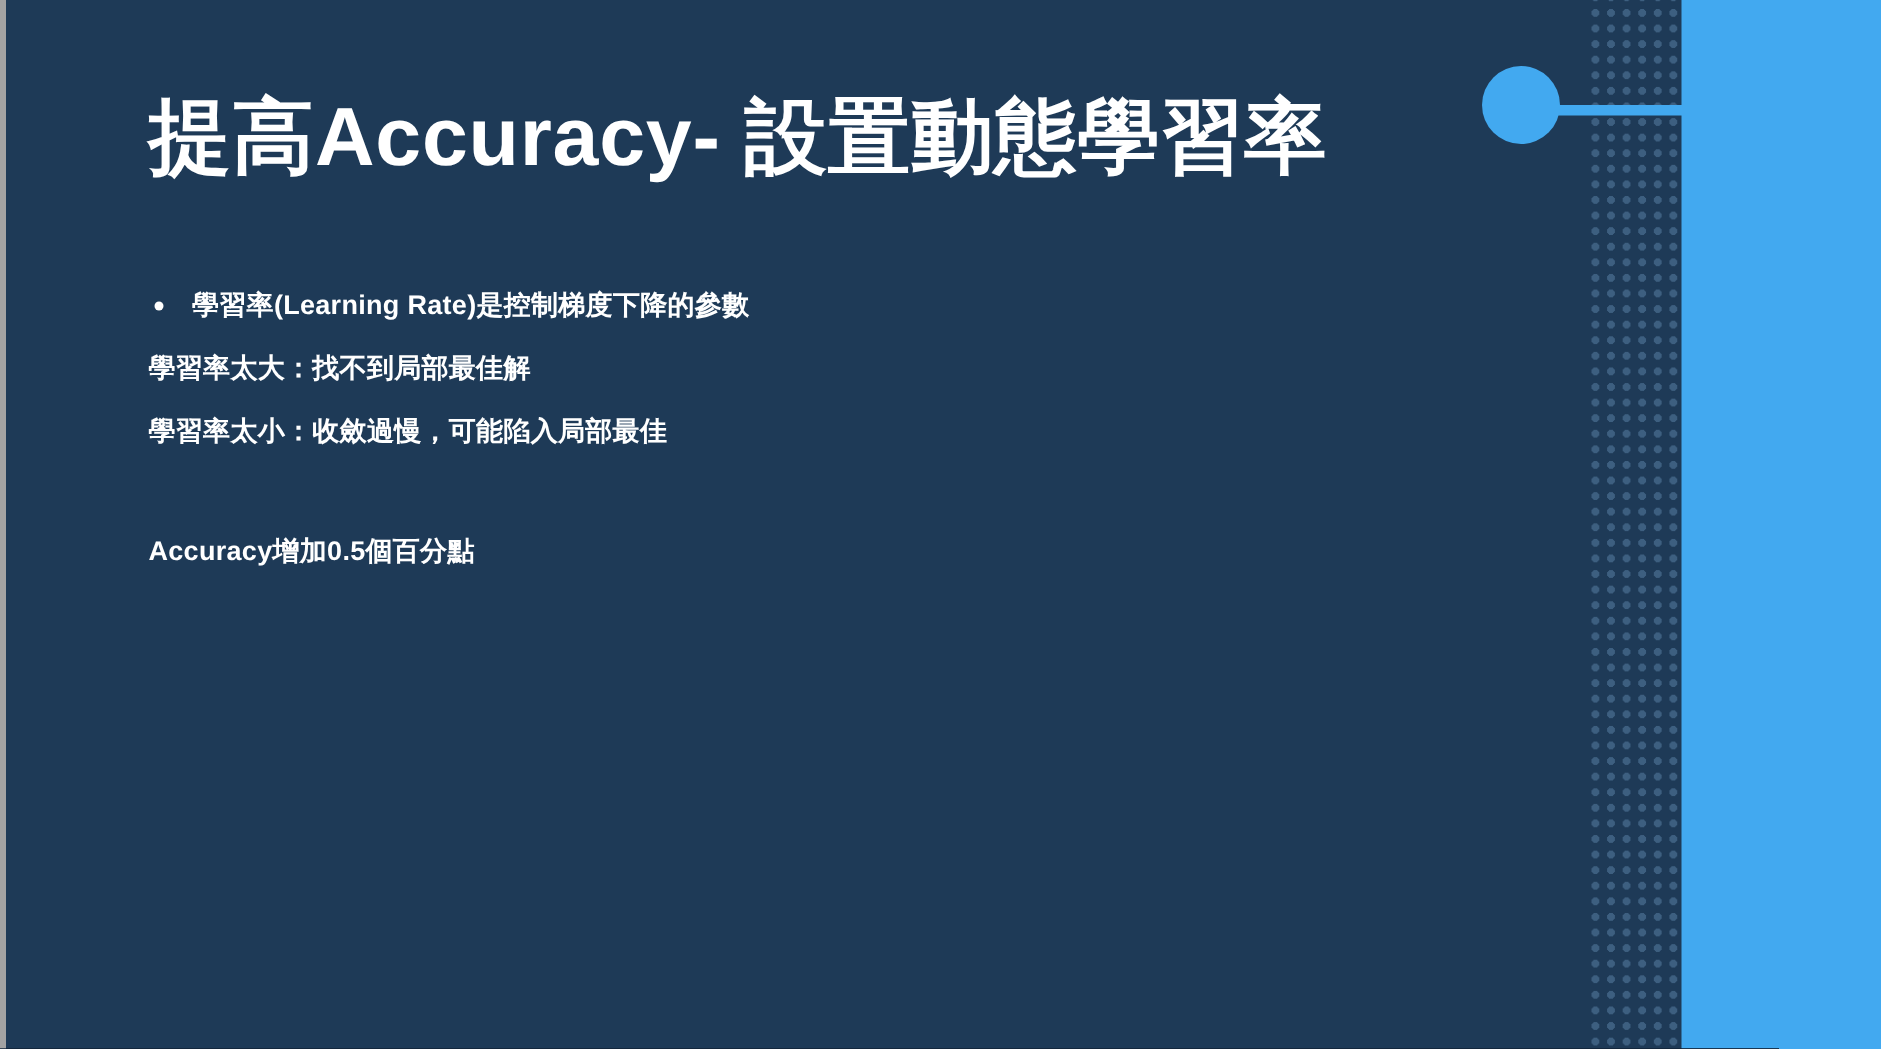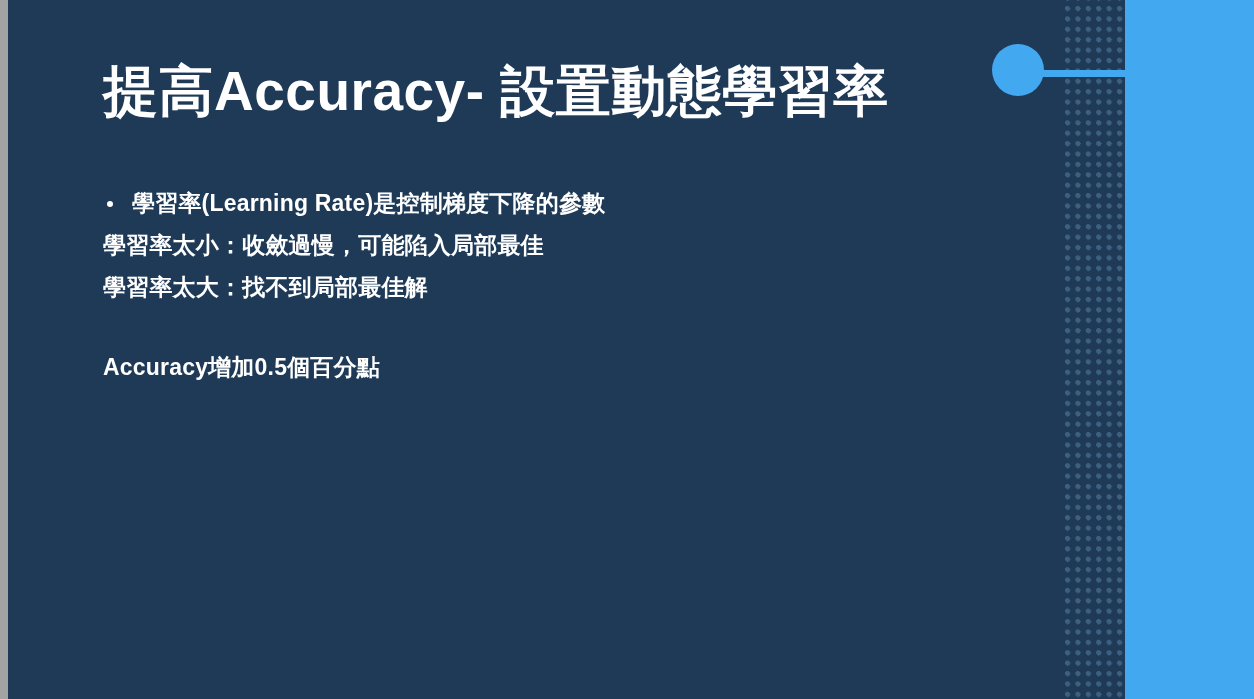--- a/index.html
+++ b/index.html
@@ -8,21 +8,21 @@
     background: #0d1b2a;
   }
   #slide {
     position: relative;
     width: 1254px;
     height: 699px;
     overflow: hidden;
     background: #1e3a57;
     font-family: "Liberation Sans", "DejaVu Sans", sans-serif;
     box-sizing: border-box;
-    border-left: 8px solid #a3a3a3;
+    border-left: 4px solid #a3a3a3;
   }
 
   
   #deco-dotgrid {
     position: absolute;
     left: 1055px;
     top: 0;
     width: 63px;
     height: 699px;
     background-image: radial-gradient(circle at 2.6px 2.6px, #3d5f80 2.6px, rgba(0,0,0,0) 2.7px);
@@ -76,21 +76,21 @@
     top: 182px;
     width: 900px;
   }
   .bullet-group {
     margin-bottom: 38px;
   }
   .bullet-group:last-child { margin-bottom: 0; }
 
   .line {
     color: #ffffff;
-    font-size: 23px;
+    font-size: 18px;
     font-weight: bold;
     line-height: 42px;
     white-space: nowrap;
     letter-spacing: 0.2px;
   }
   .line.bulleted {
     position: relative;
     padding-left: 29px;
   }
   .line.bulleted .bullet-dot {
@@ -116,21 +116,21 @@
   <div id="deco-dotgrid"></div>
   <div id="deco-blue-panel"></div>
   <div id="deco-connector-line"></div>
   <div id="deco-circle"></div>
 
   <div id="page-title">提高Accuracy- 設置動態學習率</div>
 
   <div id="body-content">
       <div class="bullet-group">
         <div class="line bulleted"><span class="bullet-dot"></span><span>學習率(Learning Rate)是控制梯度下降的參數</span></div>
+        <div class="line"><span>學習率太大：找不到局部最佳解</span></div>
         <div class="line"><span>學習率太小：收斂過慢，可能陷入局部最佳</span></div>
-        <div class="line"><span>學習率太大：找不到局部最佳解</span></div>
       </div>
       <div class="bullet-group">
         <div class="line"><span>Accuracy增加0.5個百分點</span></div>
       </div>
     </div>
 
 </div>
 
 </body></html>

